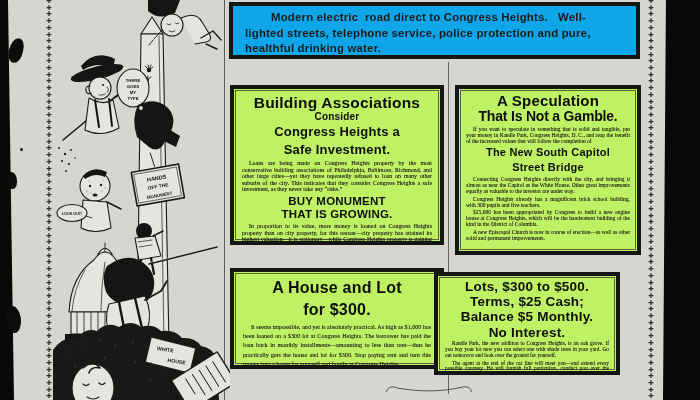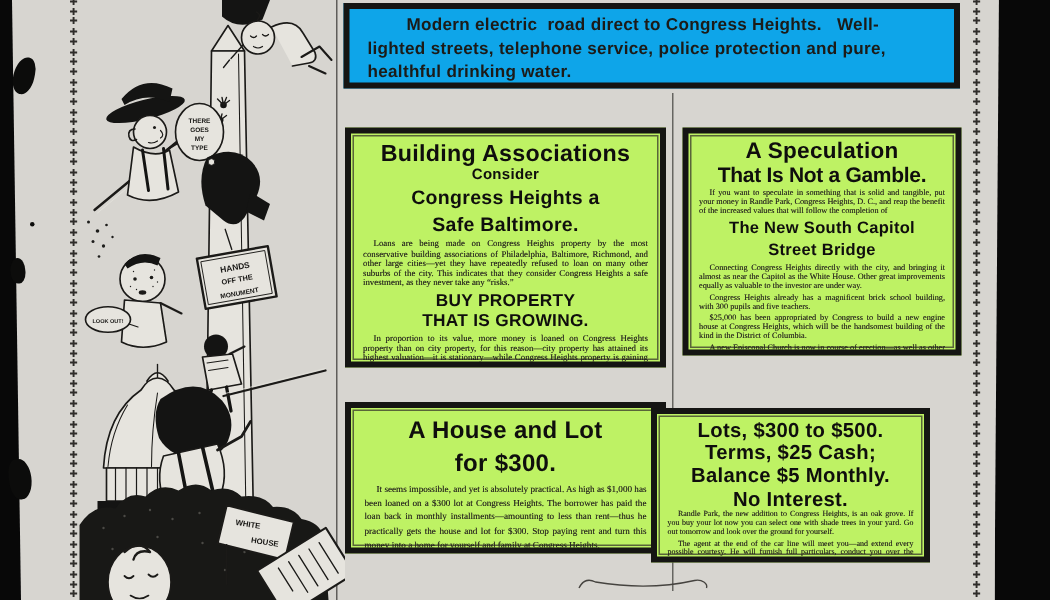--- a/index.html
+++ b/index.html
@@ -33,21 +33,21 @@
                color:#1c1b18;white-space:pre;}
   .banner-line.indent{padding-left:26px;}
   
   .box{position:absolute;box-sizing:border-box;border:4px solid #151513;background:#bef264;overflow:hidden;}
   .inner-rule{position:absolute;inset:1px;border:1px solid rgba(45,42,38,.7);pointer-events:none;}
   .bc{position:relative;padding:3px 7px;text-align:center;color:#12110f;}
   .hm{font-weight:bold;color:#0f0e0d;letter-spacing:.2px;}
   .para{font-family:"Liberation Serif",serif;text-align:justify;color:#26241f;
         text-shadow:0 0 .4px rgba(30,28,24,.55);}
   .box-building{left:230px;top:85px;width:214px;height:160px;}
-  .box-spec{left:455px;top:85px;width:186px;height:152px;}
+  .box-spec{left:455px;top:85px;width:186px;height:170px;}
   .box-house{left:230px;top:268px;width:214px;height:101px;}
   .box-lots{left:434px;top:272px;width:186px;height:103px;}
   .bb-h1{font-size:15.5px;line-height:17px;margin-top:2px;}
   .bb-h2{font-size:10px;line-height:12px;}
   .bb-h3{font-size:13px;line-height:17.5px;}
   .bb-p{font-size:5.9px;line-height:6.6px;margin:2px 1px;text-indent:7px;}
   .bb-h4{font-size:11.5px;line-height:12.5px;margin-top:1px;}
   .sp-h1{font-size:15px;line-height:16px;margin-top:1px;}
   .sp-h2{font-size:14px;line-height:15px;letter-spacing:-.2px;}
   .sp-p{font-size:5.5px;line-height:6.1px;margin:1.5px 0;text-indent:7px;}
@@ -209,23 +209,23 @@
       <div class="banner-line">healthful drinking water.</div>
     </div>
   </div>
 
   <div class="box box-building">
     <div class="inner-rule"></div>
     <div class="bc">
       <div class="hm bb-h1">Building Associations</div>
       <div class="hm bb-h2">Consider</div>
       <div class="hm bb-h3">Congress Heights a</div>
-      <div class="hm bb-h3">Safe Baltimore.</div>
+      <div class="hm bb-h3">Safe Investment.</div>
       <p class="para bb-p">Loans are being made on Congress Heights property by the most conservative building associations of Philadelphia, Baltimore, Richmond, and other large cities—yet they have repeatedly refused to loan on many other suburbs of the city. This indicates that they consider Congress Heights a safe investment, as they never take any “risks.”</p>
-      <div class="hm bb-h4">BUY PROPERTY</div>
+      <div class="hm bb-h4">BUY MONUMENT</div>
       <div class="hm bb-h4">THAT IS GROWING.</div>
       <p class="para bb-p">In proportion to its value, more money is loaned on Congress Heights property than on city property, for this reason—city property has attained its highest valuation—it is stationary—while Congress Heights property is gaining in value all the time, and is becoming better security for a loan every day.</p>
     </div>
   </div>
 
   <div class="box box-spec">
     <div class="inner-rule"></div>
     <div class="bc">
       <div class="hm sp-h1">A Speculation</div>
       <div class="hm sp-h2">That Is Not a Gamble.</div>

